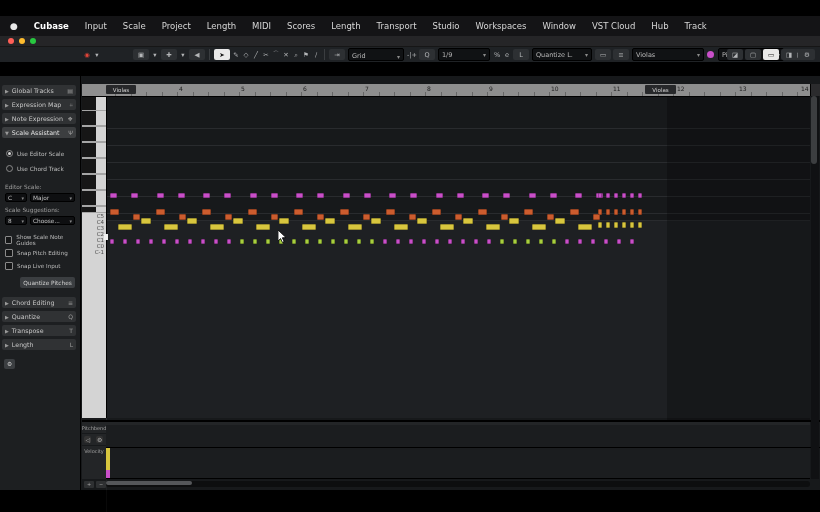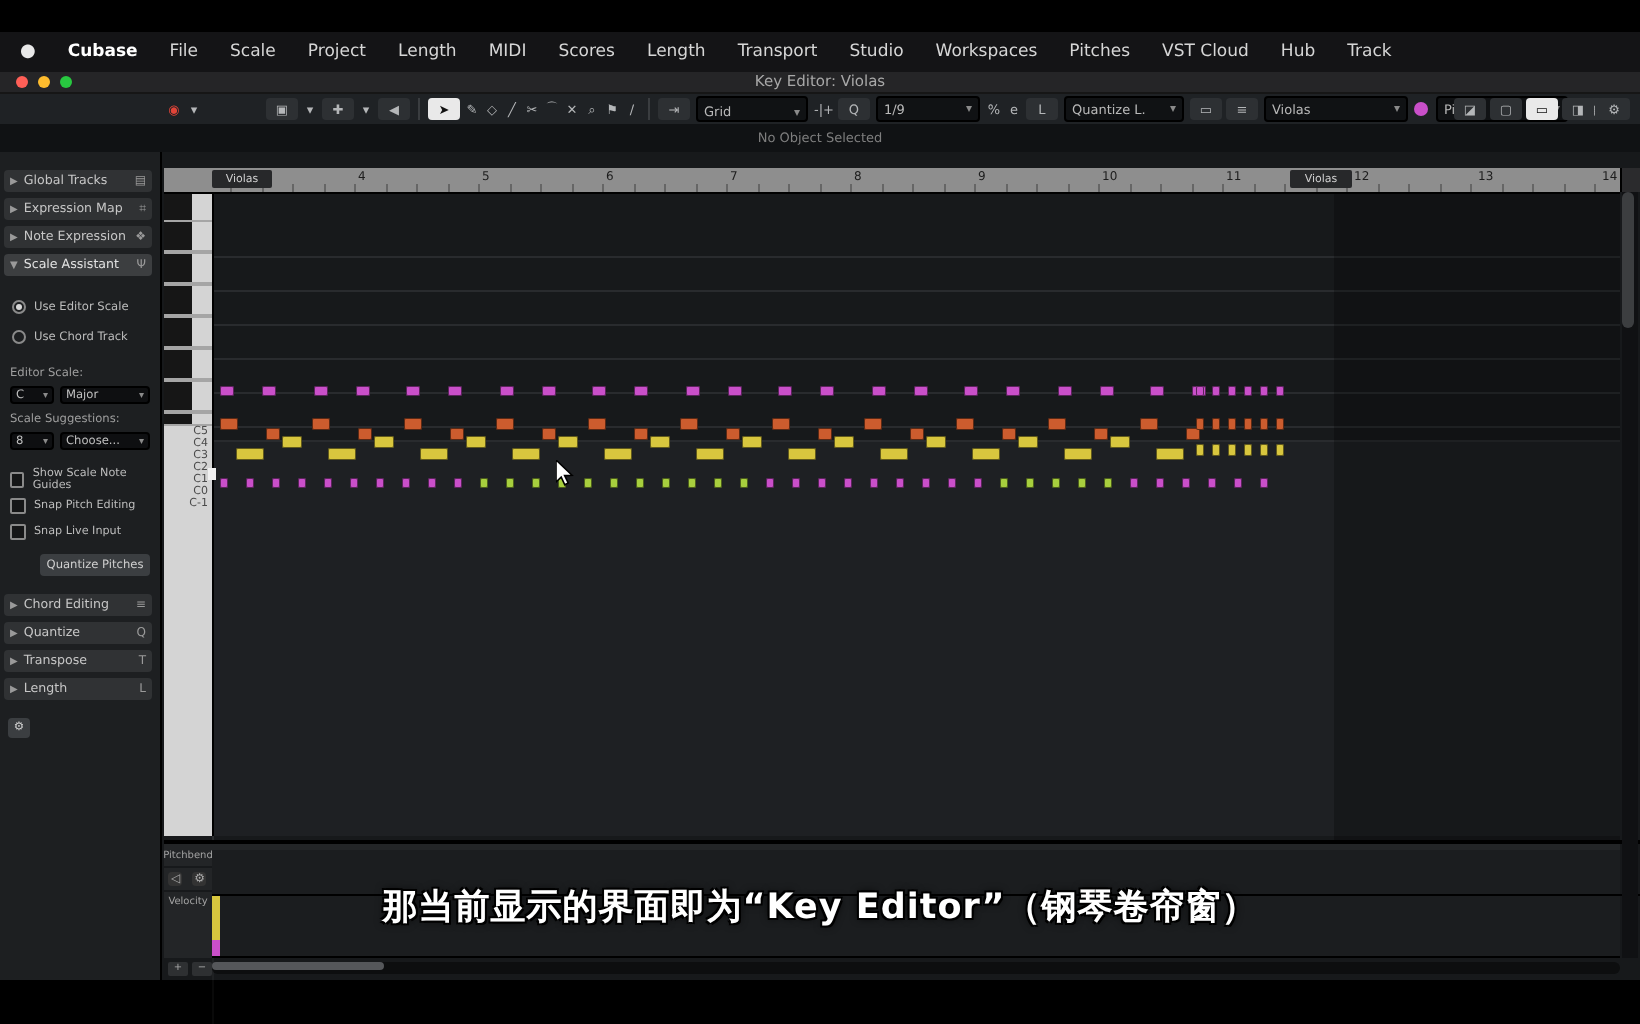--- a/index.html
+++ b/index.html
@@ -67,42 +67,41 @@
 </style>
 </head>
 <body>
 
 <div id="stage">
 
   <div class="abs" id="menubar">
     <span class="apple">●</span>
     <span id="menu-items" style="display: inline-flex;">
         <span class="mi app">Cubase</span>
-        <span class="mi">File</span>
+        <span class="mi">Input</span>
         <span class="mi">Scale</span>
         <span class="mi">Project</span>
         <span class="mi">Length</span>
         <span class="mi">MIDI</span>
         <span class="mi">Scores</span>
         <span class="mi">Length</span>
         <span class="mi">Transport</span>
         <span class="mi">Studio</span>
         <span class="mi">Workspaces</span>
-        <span class="mi">Pitches</span>
+        <span class="mi">Window</span>
         <span class="mi">VST Cloud</span>
         <span class="mi">Hub</span>
         <span class="mi">Track</span>
       </span>
   </div>
 
   <div class="abs" id="titlebar"></div>
   <div class="abs tl" style="left:8px;background:#ff5f57"></div>
   <div class="abs tl" style="left:19px;background:#febc2e"></div>
   <div class="abs tl" style="left:30px;background:#28c840"></div>
-  <div class="abs" id="title">Key Editor: Violas</div>
 
   <div class="abs" id="toolbar">
       <span style="width:82px"></span>
       <span id="tb-items" style="display:flex;align-items:center">
         <span class="tb flat red">◉</span>
         <span class="tb flat">▾</span>
         <span style="width: 30px;"></span>
         <span class="tb">▣</span>
         <span class="tb flat">▾</span>
         <span class="tb">✚</span>
@@ -155,21 +154,20 @@
       </span>
     </div>
   <div id="tb-right">
       <span class="tb">◪</span>
       <span class="tb">▢</span>
       <span class="tb active">▭</span>
       <span class="tb">◨</span>
       <span class="tb">⚙</span>
     </div>
 
-  <div class="abs" id="infoline">No Object Selected</div>
 
   <div class="abs" id="contentbg"></div>
 
   <div class="abs" id="inspector" style="left:0;top:76px;width:80px;height:414px;background:#1d1f21;border-right:1px solid #000;">
       <div class="insp-h abs" style="top: 9px;">
         <span class="arr">▶</span>
         <span class="lb">Global Tracks</span>
         <span class="ric">▤</span>
       </div>
       <div class="insp-h abs" style="top: 23px;">
@@ -576,16 +574,15 @@
       <span class="rnum" style="left: 407px;">9</span>
       <span class="rnum" style="left: 469px;">10</span>
       <span class="rnum" style="left: 531px;">11</span>
       <span class="rnum" style="left: 595px;">12</span>
       <span class="rnum" style="left: 657px;">13</span>
       <span class="rnum" style="left: 719px;">14</span>
       <span class="rmark" style="left: 24px; width: 26px;">Violas</span>
       <span class="rmark" style="left: 563px; width: 27px;">Violas</span>
     </div>
 
-  <div class="abs" id="subtitle">那当前显示的界面即为“Key Editor”（钢琴卷帘窗）</div>
 
 <div class="abs" style="left: 810px; top: 84px; width: 10px; height: 12px; background: rgb(43, 43, 45); border-left: 1px solid rgb(0, 0, 0);"></div>
   </div>
 
 </body></html>

